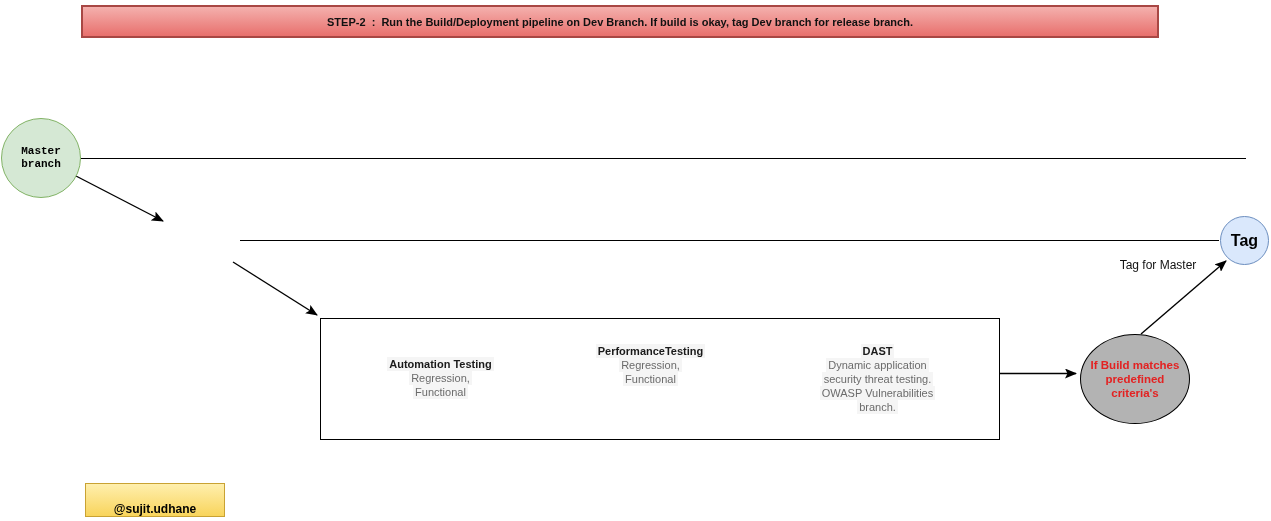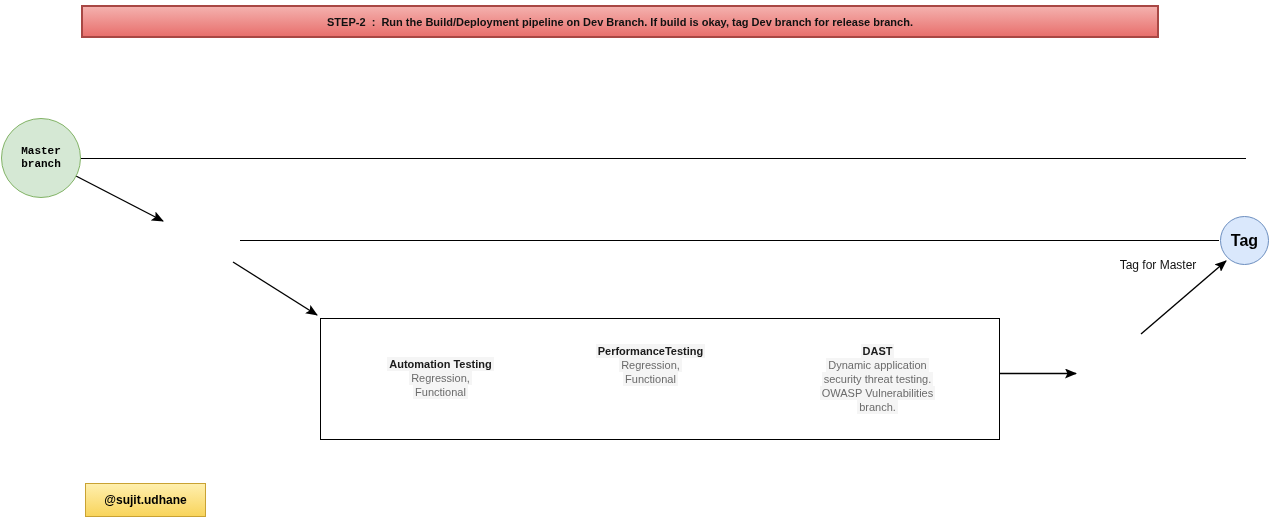--- a/index.html
+++ b/index.html
@@ -54,24 +54,24 @@
   .st2{left:578px;top:344px;width:145px;}
   .st3{left:795px;top:344px;width:165px;}
 
   
   .decision{left:1080px;top:334px;width:110px;height:90px;border-radius:50%;
     background:var(--gray_fill,#b3b3b3);border:1.6px solid #000;box-sizing:border-box;
     display:flex;align-items:center;justify-content:center;text-align:center;}
   .decision .txt{font-size:11.5px;font-weight:bold;color:var(--red_text,#e32222);line-height:14px;}
 
   
-  .badge{left:85px;top:483px;width:121px;height:34px;
+  .badge{left:85px;top:483px;width:140px;height:34px;
     background:linear-gradient(180deg,var(--badge_top,#ffefad) 0%,var(--badge_bottom,#f8d45c) 100%);
     border:1px solid var(--badge_border,#c9a233);
-    display:flex;align-items:center;justify-content:center;
+    display:flex;align-items:flex-end;justify-content:center;
     font-size:12px;font-weight:bold;box-sizing:border-box;}
 </style>
 </head>
 <body>
 
 <div class="canvas">
 
   <svg class="layer" viewBox="0 0 1271 521">
     <defs>
       <marker id="arrow" markerWidth="13" markerHeight="10" refX="11" refY="5" orient="auto" markerUnits="userSpaceOnUse">
@@ -125,18 +125,25 @@
     <div><span class="s">Functional</span></div>
   </div>
   <div class="abs step-text st3">
     <div><span class="t">DAST</span></div>
     <div><span class="s">Dynamic application</span></div>
     <div><span class="s">security threat testing.</span></div>
     <div><span class="s">OWASP Vulnerabilities</span></div>
     <div><span class="s">branch.</span></div>
   </div>
 
+  <div class="abs decision">
+    <div class="txt">
+      <div>If Build matches</div>
+      <div>predefined</div>
+      <div>criteria's</div>
+    </div>
+  </div>
 
   <div class="abs badge">
     <span>@sujit.udhane</span>
   </div>
 
 </div>
 
 </body></html>

